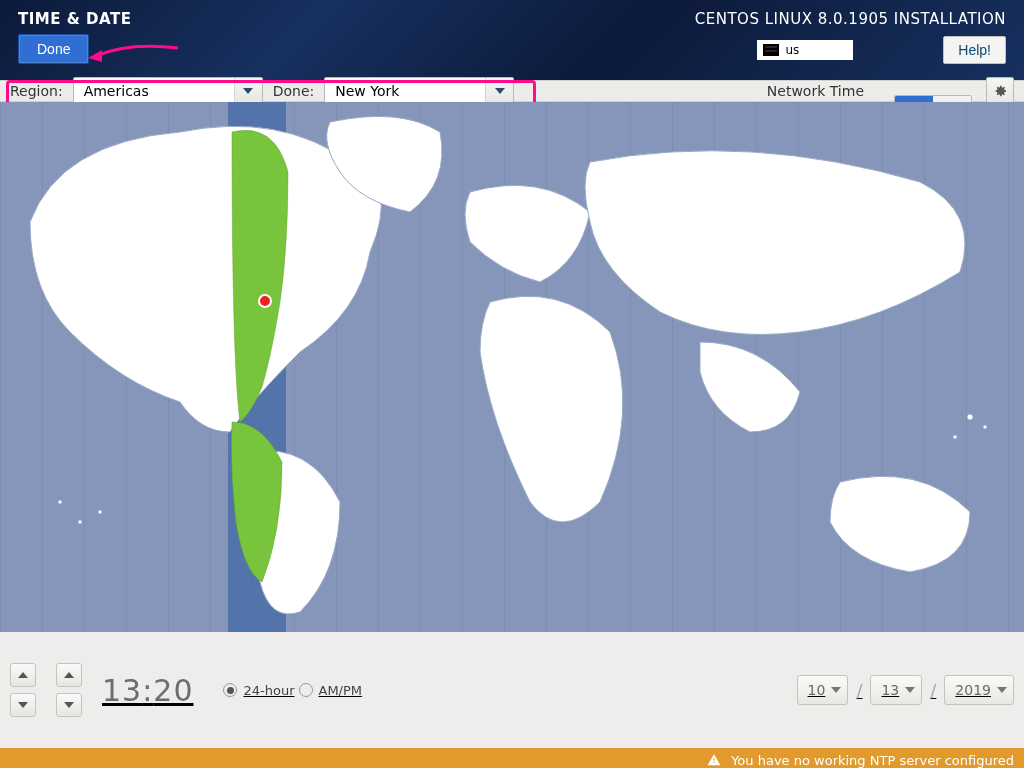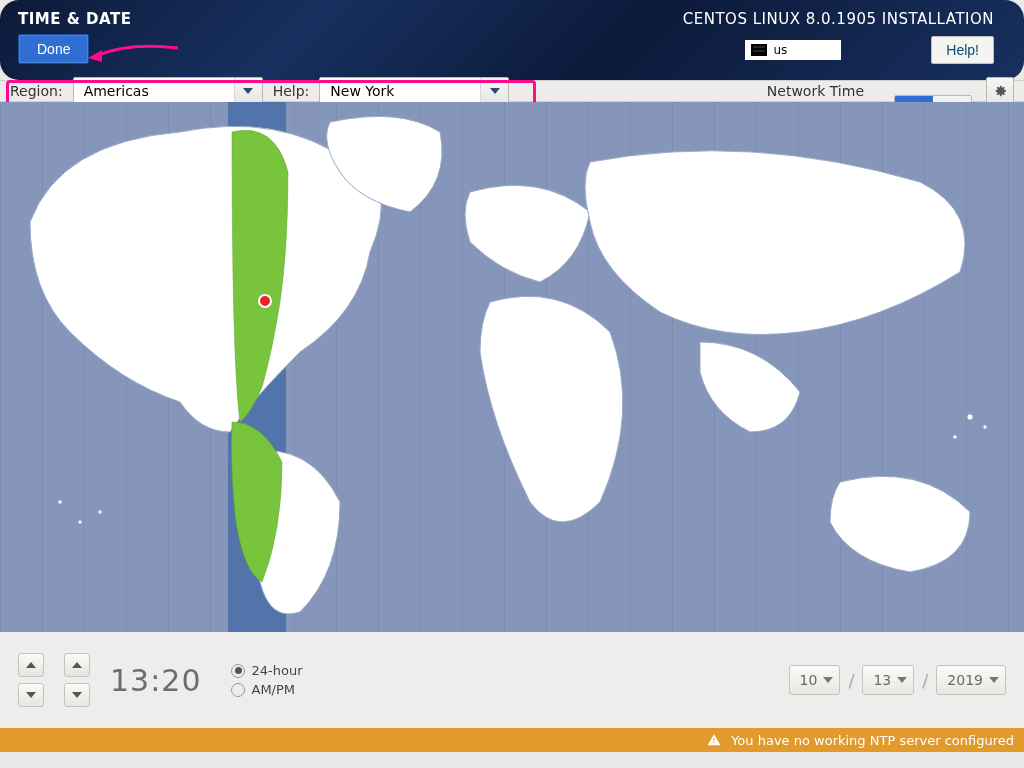--- a/index.html
+++ b/index.html
@@ -4,35 +4,34 @@
 <style>
   * { box-sizing: border-box; margin: 0; padding: 0; }
   html, body { width: 1024px; height: 768px; font-family: "DejaVu Sans", "Cantarell", sans-serif; overflow: hidden; background: #e9e9e7; }
   
   .header {
     height: 80px;
     background: linear-gradient(135deg, #0c1a3a 0%, #17305f 30%, #0c1a3a 60%, #17305f 100%);
     color: #fff;
     position: relative;
     padding: 10px 18px 0 18px;
-    border-radius: 19px;
   }
   .header .title { font-size: 15px; font-weight: 600; letter-spacing: 0.5px; }
   .header .done {
     margin-top: 6px;
     background: #2f6fd3;
     color: #fff;
     border: 1px solid #1a4c9c;
     padding: 6px 18px;
     font-size: 14px;
     border-radius: 2px;
     cursor: pointer;
     box-shadow: 0 0 0 1px rgba(255,255,255,0.15) inset;
   }
-  .header .right { position: absolute; right: 30px; top: 10px; text-align: right; }
+  .header .right { position: absolute; right: 18px; top: 10px; text-align: right; }
   .header .product { font-size: 15px; font-weight: 500; letter-spacing: 0.5px; }
   .header .row2 { margin-top: 8px; display: flex; gap: 90px; align-items: center; justify-content: flex-end; }
   .kb {
     background: #fff; color: #000; font-size: 12px; padding: 3px 54px 3px 6px;
     display: inline-flex; align-items: center; gap: 6px;
   }
   .kb .kbicon { width: 16px; height: 12px; background: #000; position: relative; }
   .kb .kbicon::after { content:""; position:absolute; inset:2px; background-image:
     linear-gradient(#fff,#fff),linear-gradient(#fff,#fff),linear-gradient(#fff,#fff);
     background-size: 100% 2px, 100% 2px, 100% 2px;
@@ -98,32 +97,32 @@
   .map .tzlines { position:absolute; inset:0; z-index:0;
     background-image: repeating-linear-gradient(90deg, rgba(0,0,0,0.06) 0 1px, transparent 1px 42px);
   }
   .map .marker {
     position:absolute; left:258px; top:192px; width:14px;height:14px; z-index:3;
     background:#e22; border:2px solid #fff; border-radius:50%;
   }
 
   
   .bottombar {
-    height: 96px; background:#eeedeb; display:flex; align-items:center; padding:0 18px; gap:20px;
+    height: 116px; background:#eeedeb; display:flex; align-items:center; padding:0 10px; gap:20px;text-decoration:underline;
   }
   .spin-col { display:flex; flex-direction:column; gap:6px;}
   .spin-btn {
     width:26px;height:24px;background:linear-gradient(#fafaf8,#e5e5e1);
     border:1px solid #c3c3bf;border-radius:3px;
     display:flex;align-items:center;justify-content:center;cursor:pointer;
   }
   .chev-up{width:0;height:0;border-left:5px solid transparent;border-right:5px solid transparent;border-bottom:6px solid #555;}
   .chev-down{width:0;height:0;border-left:5px solid transparent;border-right:5px solid transparent;border-top:6px solid #555;}
   .clock { font-size:30px; color:#6d6d6d; letter-spacing:1px; display:flex; align-items:center;}
-  .fmt { display:flex; flex-direction:column; gap:4px; margin-left:10px;}
+  .fmt { display:flex; gap:4px; margin-left:10px;align-items:flex-end;}
   .radio { display:flex; align-items:center; gap:6px; font-size:13px; color:#444;}
   .radio .dot{width:14px;height:14px;border:1px solid #999;border-radius:50%;display:inline-flex;align-items:center;justify-content:center;}
   .radio .dot.sel::after{content:"";width:7px;height:7px;background:#555;border-radius:50%;}
   .bottombar .flex {flex:1;}
   .date-combo {
     background:linear-gradient(#fafaf8,#e7e7e3); border:1px solid #c3c3bf; height:30px;
     display:inline-flex;align-items:center;border-radius:3px; padding:0 6px 0 10px;
   }
   .date-combo .v{font-size:14px;color:#6a6a6a;}
   .date-combo .caret-icon{border-top-color:#777; margin-left:6px;}
@@ -159,21 +158,21 @@
 </div>
 
 <div class="ctrlbar">
   <span class="lbl">Region:</span>
   <div class="combo">
     <span class="val" style="min-width:160px">Americas</span>
     <span class="caret">
         <span class="caret-icon"></span>
       </span>
   </div>
-  <span class="lbl">Help:</span>
+  <span class="lbl">Done:</span>
   <div class="combo">
     <span class="val" style="min-width:160px">New York</span>
     <span class="caret">
         <span class="caret-icon"></span>
       </span>
   </div>
   <div class="highlight-box"></div>
   <div class="spacer"></div>
   <span class="net-lbl">Network Time</span>
   <div class="toggle">

